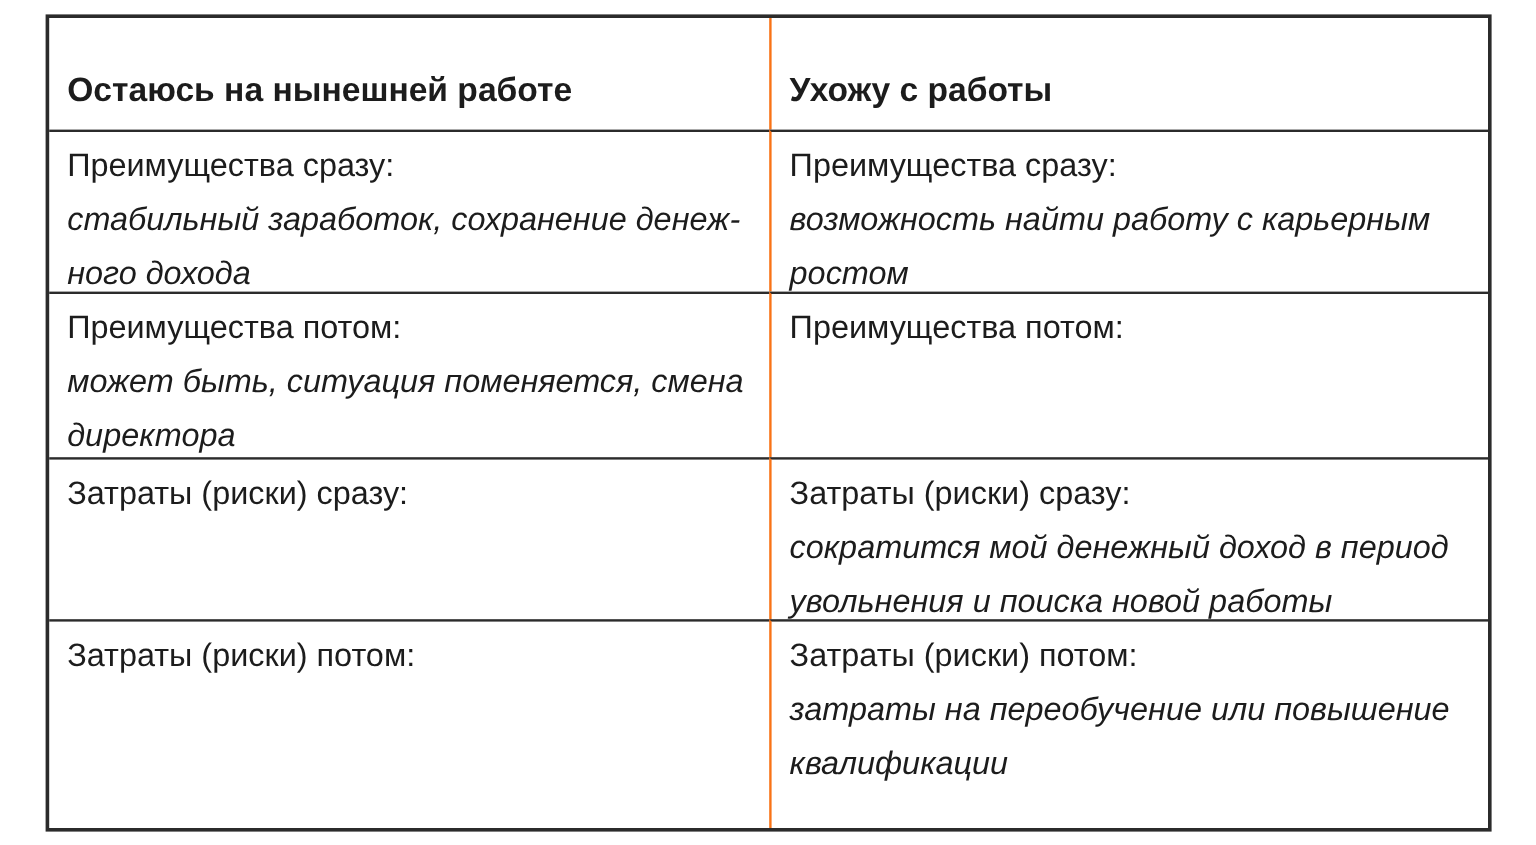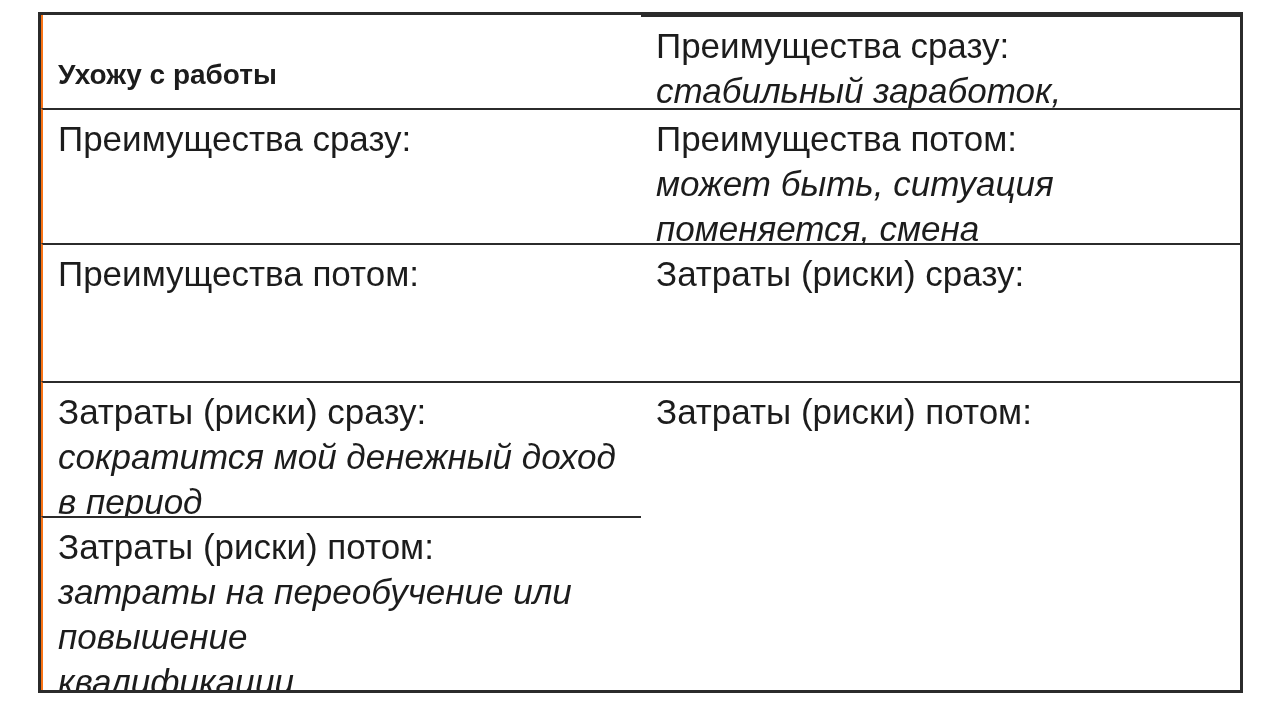--- a/index.html
+++ b/index.html
@@ -25,21 +25,21 @@
     width: 1199px;
     border: 3px solid #2b2b2b;
     display: grid;
     grid-template-columns: 600px 1fr;
     grid-template-rows: 93px 135px 138px 135px 174px;
     background: #ffffff;
   }
   .cell {
     box-sizing: border-box;
     padding: 6px 18px 0 15px;
-    font-size: 35px;
+    font-size: 27px;
     line-height: 45px;
     overflow: hidden;
   }
   .cell.col-right {
     border-left: 2px solid #f97316;
   }
   .cell.row-border {
     border-top: 2px solid #2b2b2b;
   }
   .header-cell {
@@ -59,31 +59,36 @@
     font-style: italic;
     white-space: pre-line;
   }
 </style>
 </head>
 <body>
 
 <div class="page">
   <div class="matrix-table">
 
+    <div class="cell header-cell">
+      <span>Остаюсь на нынешней работе</span>
+    </div>
     <div class="cell header-cell col-right">
       <span>Ухожу с работы</span>
     </div>
 
     <div class="cell row-border">
       <span class="cell-label">Преимущества сразу:</span>
       <span class="cell-text">стабильный заработок, сохранение денеж-
 ного дохода</span>
     </div>
     <div class="cell row-border col-right">
       <span class="cell-label">Преимущества сразу:</span>
+      <span class="cell-text">возможность найти работу с карьерным
+ростом</span>
     </div>
 
     <div class="cell row-border">
       <span class="cell-label">Преимущества потом:</span>
       <span class="cell-text">может быть, ситуация поменяется, смена
 директора</span>
     </div>
     <div class="cell row-border col-right">
       <span class="cell-label">Преимущества потом:</span>
     </div>

